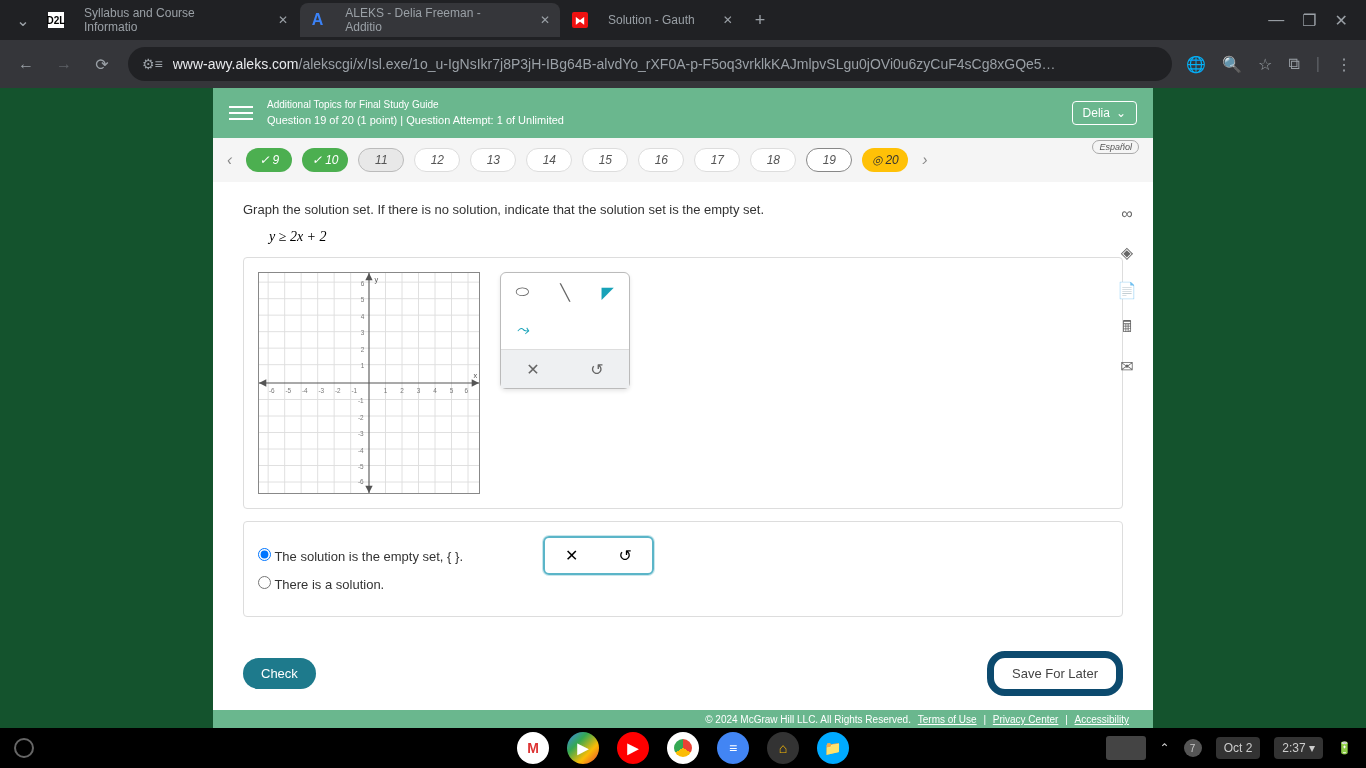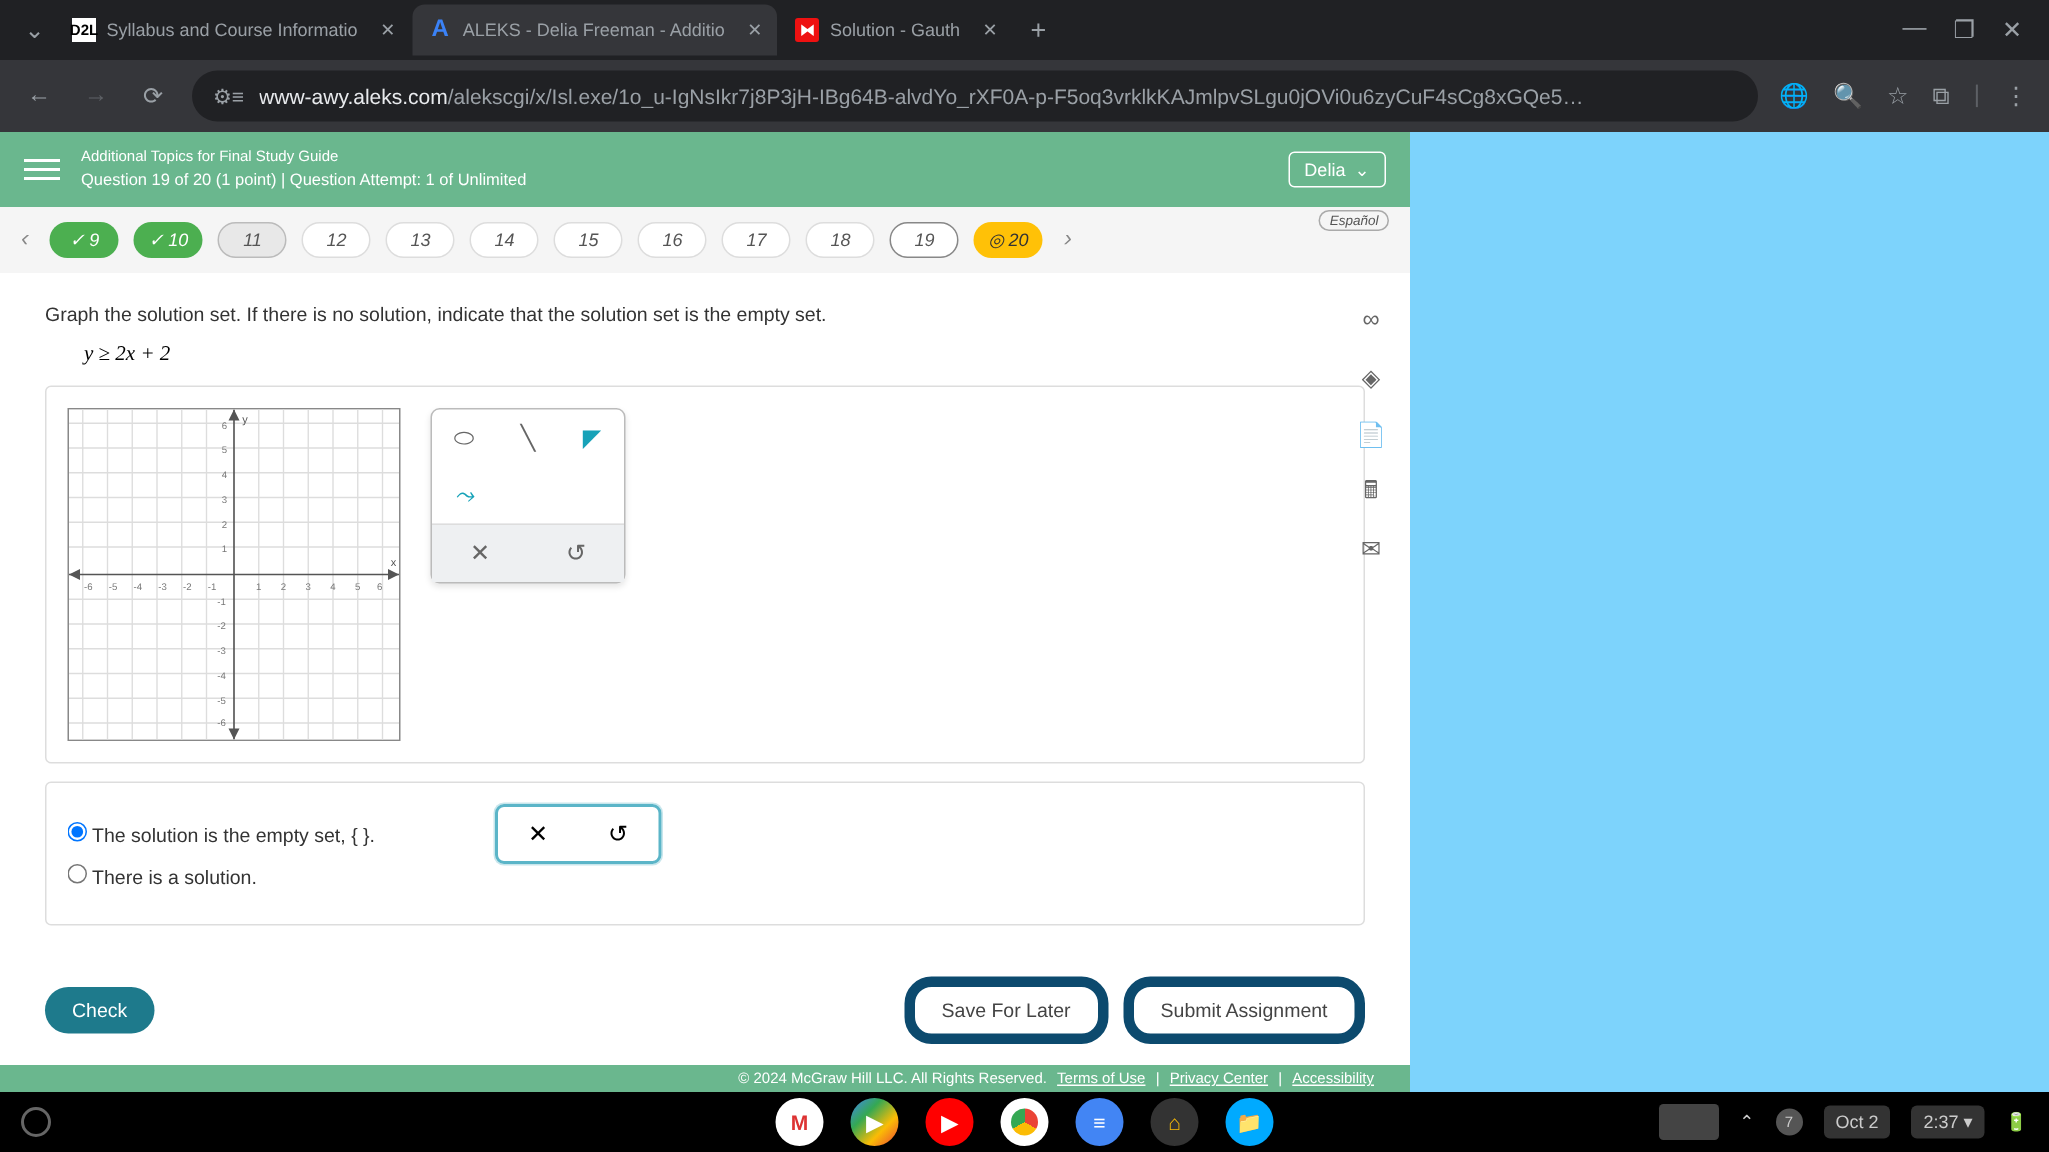--- a/index.html
+++ b/index.html
@@ -1,36 +1,36 @@
 <!DOCTYPE html>
 <html><head>
 <meta charset="utf-8">
 <style>
 * { margin: 0; padding: 0; box-sizing: border-box; font-family: Arial, sans-serif; }
 body { background: #202124; width: 1366px; height: 768px; overflow: hidden; position: relative; }
 
 
 .tab-bar { background: #202124; height: 40px; display: flex; align-items: center; padding: 0 8px; }
 .tab-dropdown { width: 30px; height: 30px; display: flex; align-items: center; justify-content: center; color: #9aa0a6; }
-.tab { display: flex; align-items: center; height: 34px; padding: 0 10px; color: #9aa0a6; font-size: 12px; border-radius: 8px 8px 0 0; margin-right: 2px; max-width: 260px; gap: 7px; }
+.tab { display: flex; align-items: center; height: 34px; padding: 0 10px; color: #9aa0a6; font-size: 12px; border-radius: 8px 8px 0 0; margin-right: 2px; max-width: 260px; gap: 20px; }
 .tab.active { background: #35363a; }
 .tab-icon { width: 16px; height: 16px; display: flex; align-items: center; justify-content: center; font-size: 10px; font-weight: bold; }
 .tab-close { margin-left: 8px; color: #9aa0a6; }
 .new-tab { color: #9aa0a6; padding: 0 10px; font-size: 18px; }
 .window-controls { margin-left: auto; display: flex; gap: 18px; color: #9aa0a6; padding-right: 10px; }
 
 .addr-bar { background: #35363a; height: 48px; display: flex; align-items: center; padding: 0 14px; gap: 14px; }
 .nav-btn { color: #9aa0a6; width: 24px; text-align: center; font-size: 16px; }
 .url-container { flex: 1; display: flex; align-items: center; background: #202124; border-radius: 20px; height: 34px; padding: 0 14px; color: #9aa0a6; font-size: 14px; gap: 10px; }
 .url-text { flex: 1; white-space: nowrap; overflow: hidden; }
 .url-text .domain { color: #e8eaed; }
 .addr-right { display: flex; gap: 16px; color: #9aa0a6; align-items: center; }
 
 
-.page-wrap { background: #7dd3fc; height: 640px; display: flex; }
+.page-wrap { background: #14532d; height: 640px; display: flex; justify-content: center; }
 .content { width: 940px; background: #fff; position: relative; }
 
 .top-banner { background: #6ab78e; height: 50px; display: flex; align-items: center; padding: 0 16px; color: #fff; }
 .hamburger { width: 24px; margin-right: 14px; }
 .hamburger div { height: 2px; background: #fff; margin: 4px 0; }
 .banner-text { flex: 1; font-size: 11px; line-height: 1.5; }
 .banner-text .bread { font-size: 10px; }
 .user-pill { border: 1px solid #fff; border-radius: 4px; padding: 4px 10px; font-size: 12px; display: flex; align-items: center; gap: 6px; }
 
 .nav-row { background: #f5f5f5; height: 44px; display: flex; align-items: center; padding: 0 10px; gap: 10px; position: relative; font-style: italic; }
@@ -265,21 +265,20 @@
           <span>✕</span>
           <span>↺</span>
         </div>
       </div>
     </div>
 
     <div class="footer-row">
       <button class="btn btn-check">Check</button>
       <div class="footer-right">
         <button class="btn btn-outline">Save For Later</button>
-        <button class="btn btn-outline">Submit Assignment</button>
       </div>
     </div>
 
     <div class="copyright">
       <span>© 2024 McGraw Hill LLC. All Rights Reserved.</span>
       <a>Terms of Use</a> |
       <a>Privacy Center</a> |
       <a>Accessibility</a>
     </div>
   </div>

